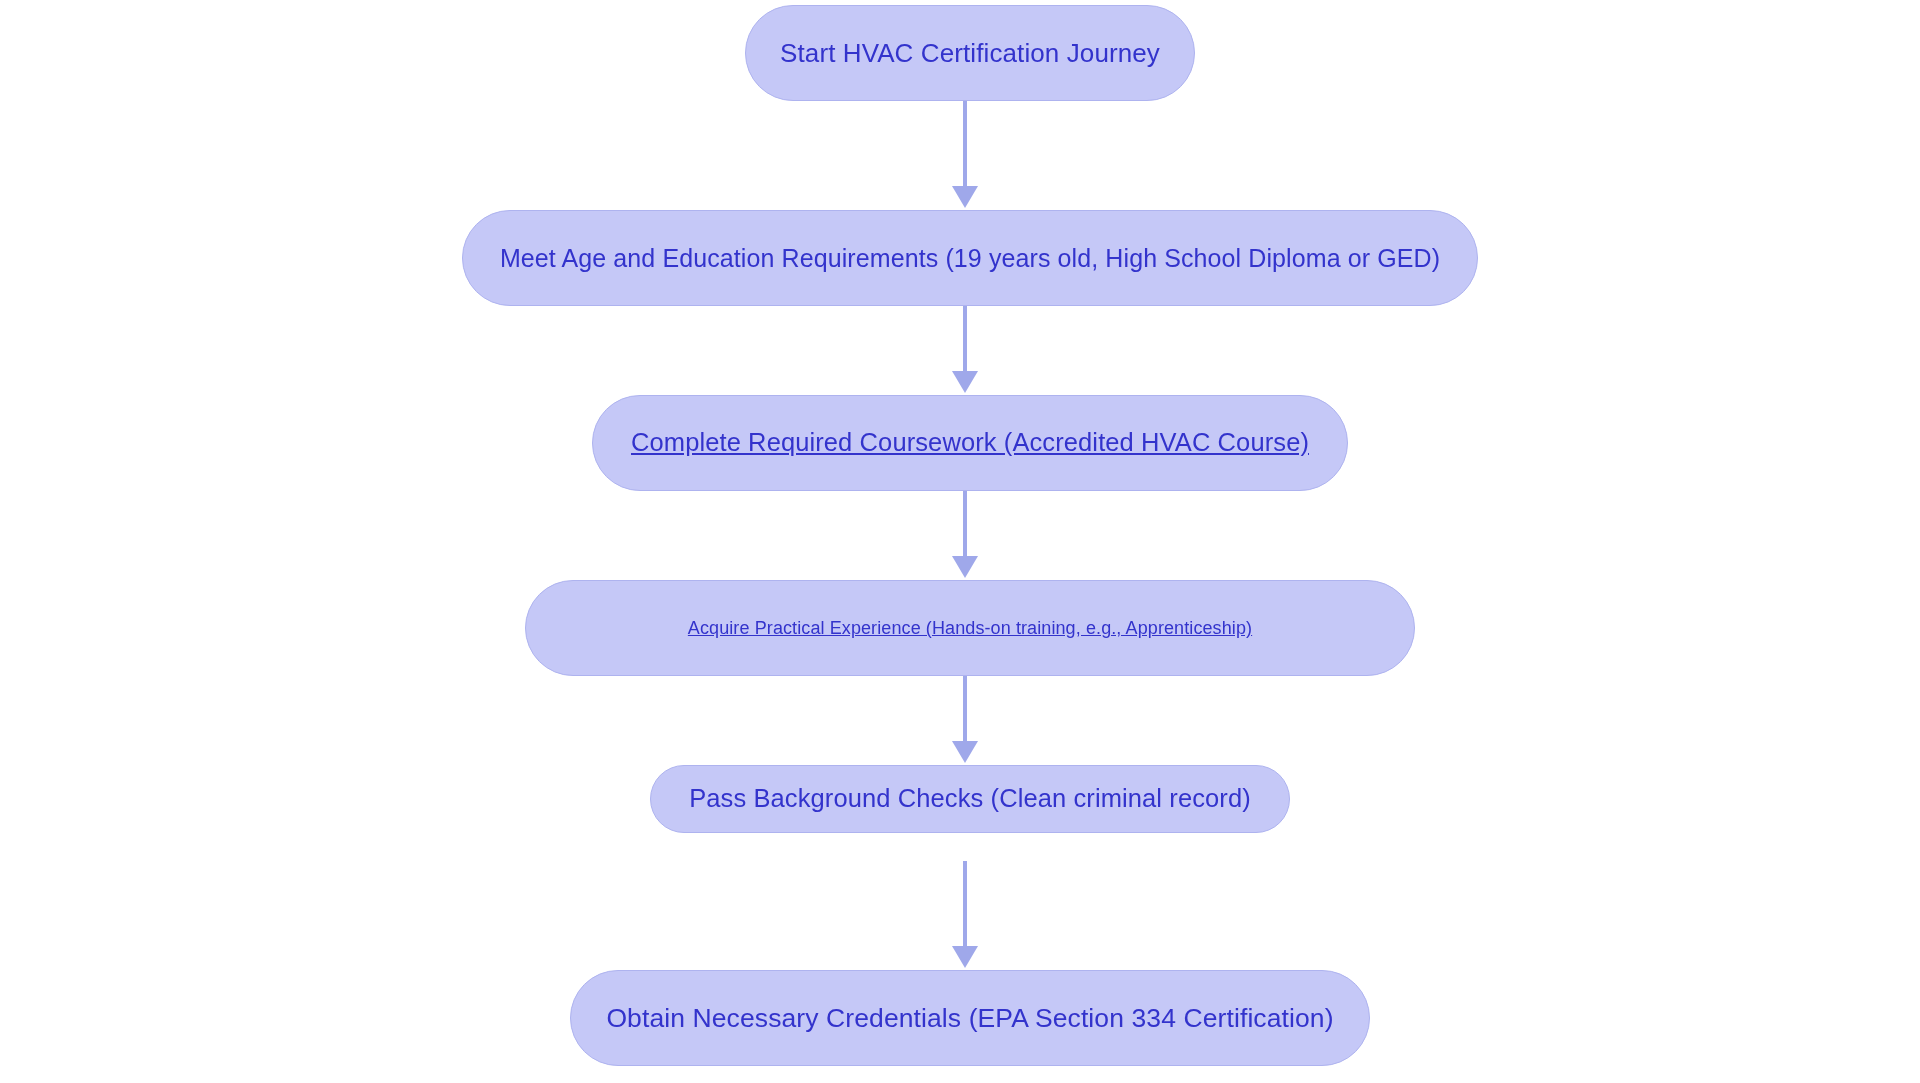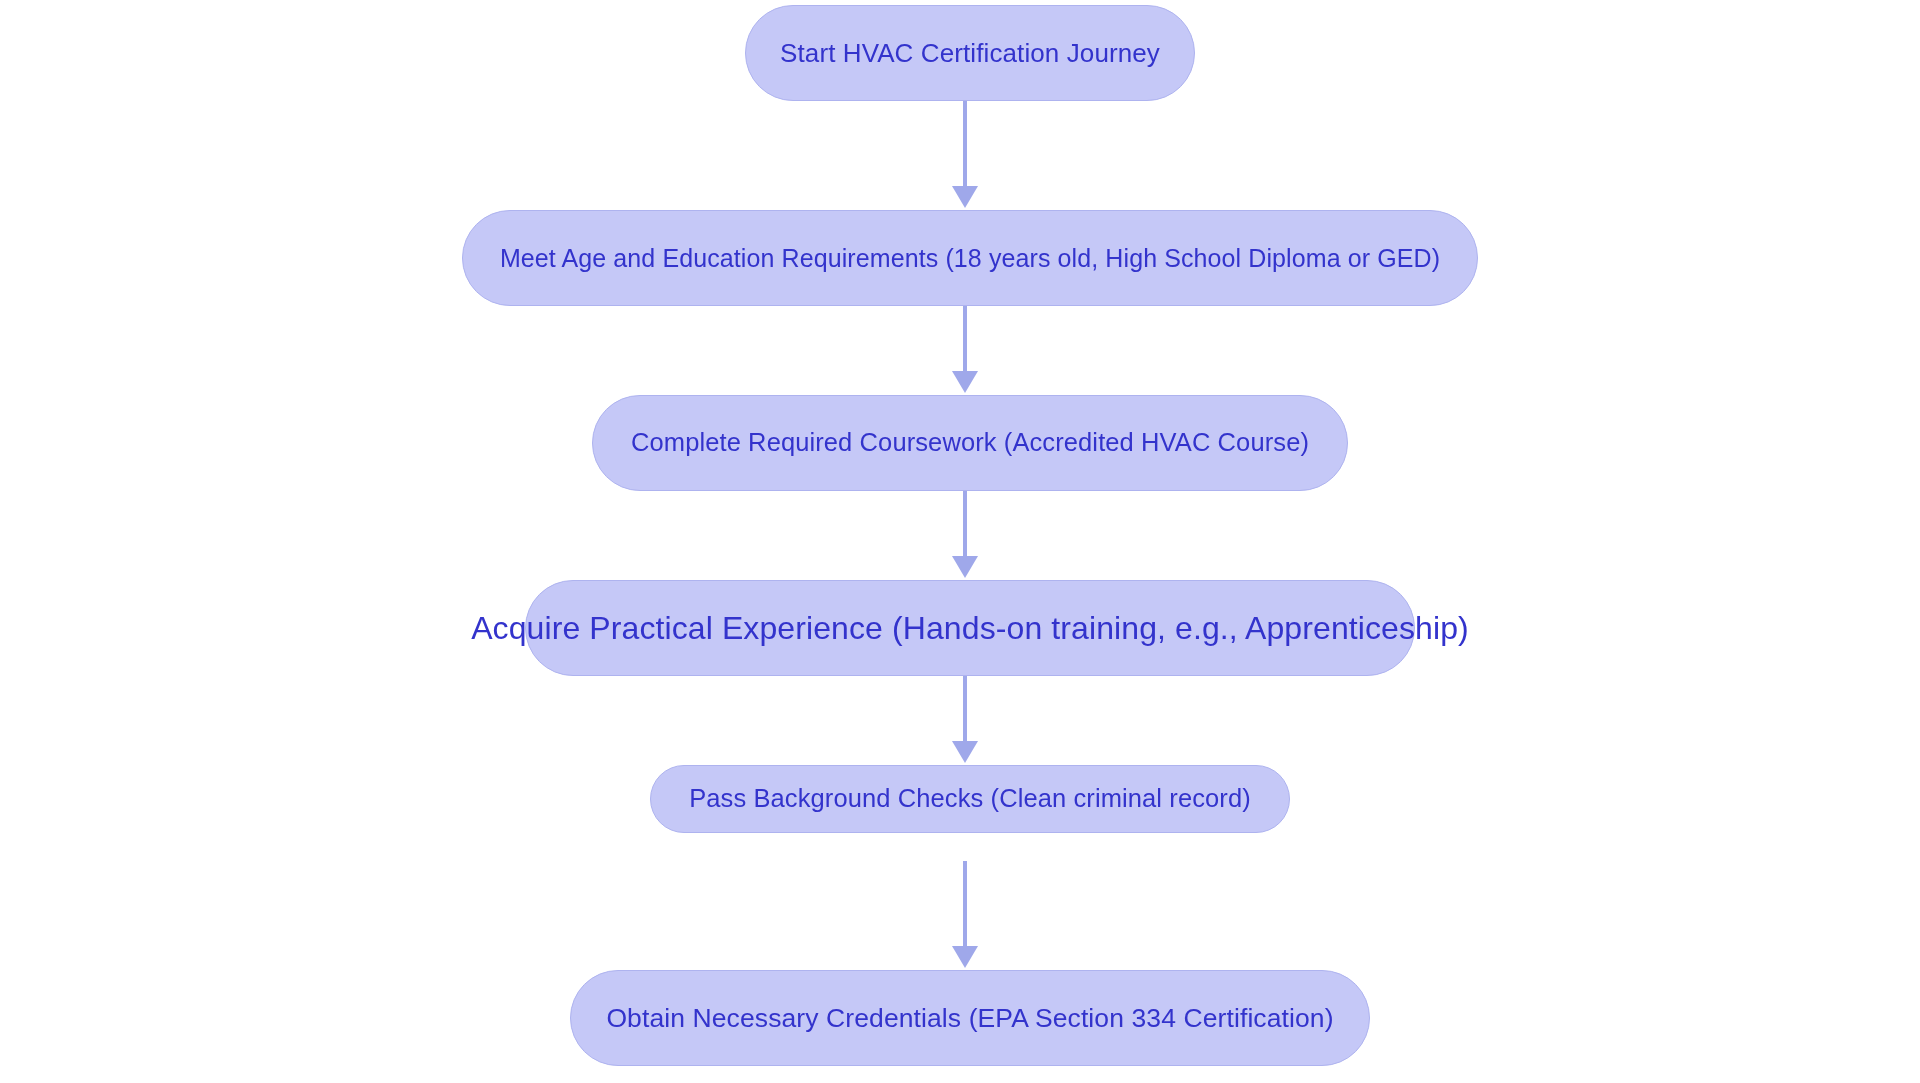--- a/index.html
+++ b/index.html
@@ -71,29 +71,29 @@
         <line x1="965" y1="861" x2="965" y2="948" stroke="#9fa8ea" stroke-width="4"></line>
         <polygon points="952,946 978,946 965,968" fill="#9fa8ea"></polygon>
       </g>
   </svg>
 
   <div class="node" style="left: 745px; top: 5px; width: 450px; height: 96px; background: rgb(197, 200, 247); border-color: rgb(174, 179, 239); color: rgb(51, 51, 204);">
     <span class="node-label" style="font-size: 26px;">Start HVAC Certification Journey</span>
   </div>
 
   <div class="node" style="left: 462px; top: 210px; width: 1016px; height: 96px; background: rgb(197, 200, 247); border-color: rgb(174, 179, 239); color: rgb(51, 51, 204);">
-    <span class="node-label" style="font-size: 25px;">Meet Age and Education Requirements (18 years old, High School Diploma or GED)</span>
+    <span class="node-label" style="font-size: 25px;">Meet Age and Education Requirements (19 years old, High School Diploma or GED)</span>
   </div>
 
-  <div class="node" style="left: 592px; top: 395px; width: 756px; height: 96px; background: rgb(197, 200, 247); border-color: rgb(174, 179, 239); color: rgb(51, 51, 204);">
+  <div class="node" style="left: 592px; top: 395px; width: 756px; height: 96px; background: rgb(197, 200, 247); border-color: rgb(174, 179, 239); color: rgb(51, 51, 204); text-decoration: underline;">
     <span class="node-label" style="font-size: 25.5px;">Complete Required Coursework (Accredited HVAC Course)</span>
   </div>
 
   <div class="node" style="left: 525px; top: 580px; width: 890px; height: 96px; background: rgb(197, 200, 247); border-color: rgb(174, 179, 239); color: rgb(51, 51, 204);">
-    <span class="node-label" style="font-size: 32px;">Acquire Practical Experience (Hands-on training, e.g., Apprenticeship)</span>
+    <span class="node-label" style="font-size: 18px; text-decoration: underline;">Acquire Practical Experience (Hands-on training, e.g., Apprenticeship)</span>
   </div>
 
   <div class="node" style="left: 650px; top: 765px; width: 640px; height: 68px; background: rgb(197, 200, 247); border-color: rgb(174, 179, 239); color: rgb(51, 51, 204);">
     <span class="node-label" style="font-size: 25.5px;">Pass Background Checks (Clean criminal record)</span>
   </div>
 
   <div class="node" style="left: 570px; top: 970px; width: 800px; height: 96px; background: rgb(197, 200, 247); border-color: rgb(174, 179, 239); color: rgb(51, 51, 204);">
     <span class="node-label" style="font-size: 26.5px;">Obtain Necessary Credentials (EPA Section 334 Certification)</span>
   </div>
 

